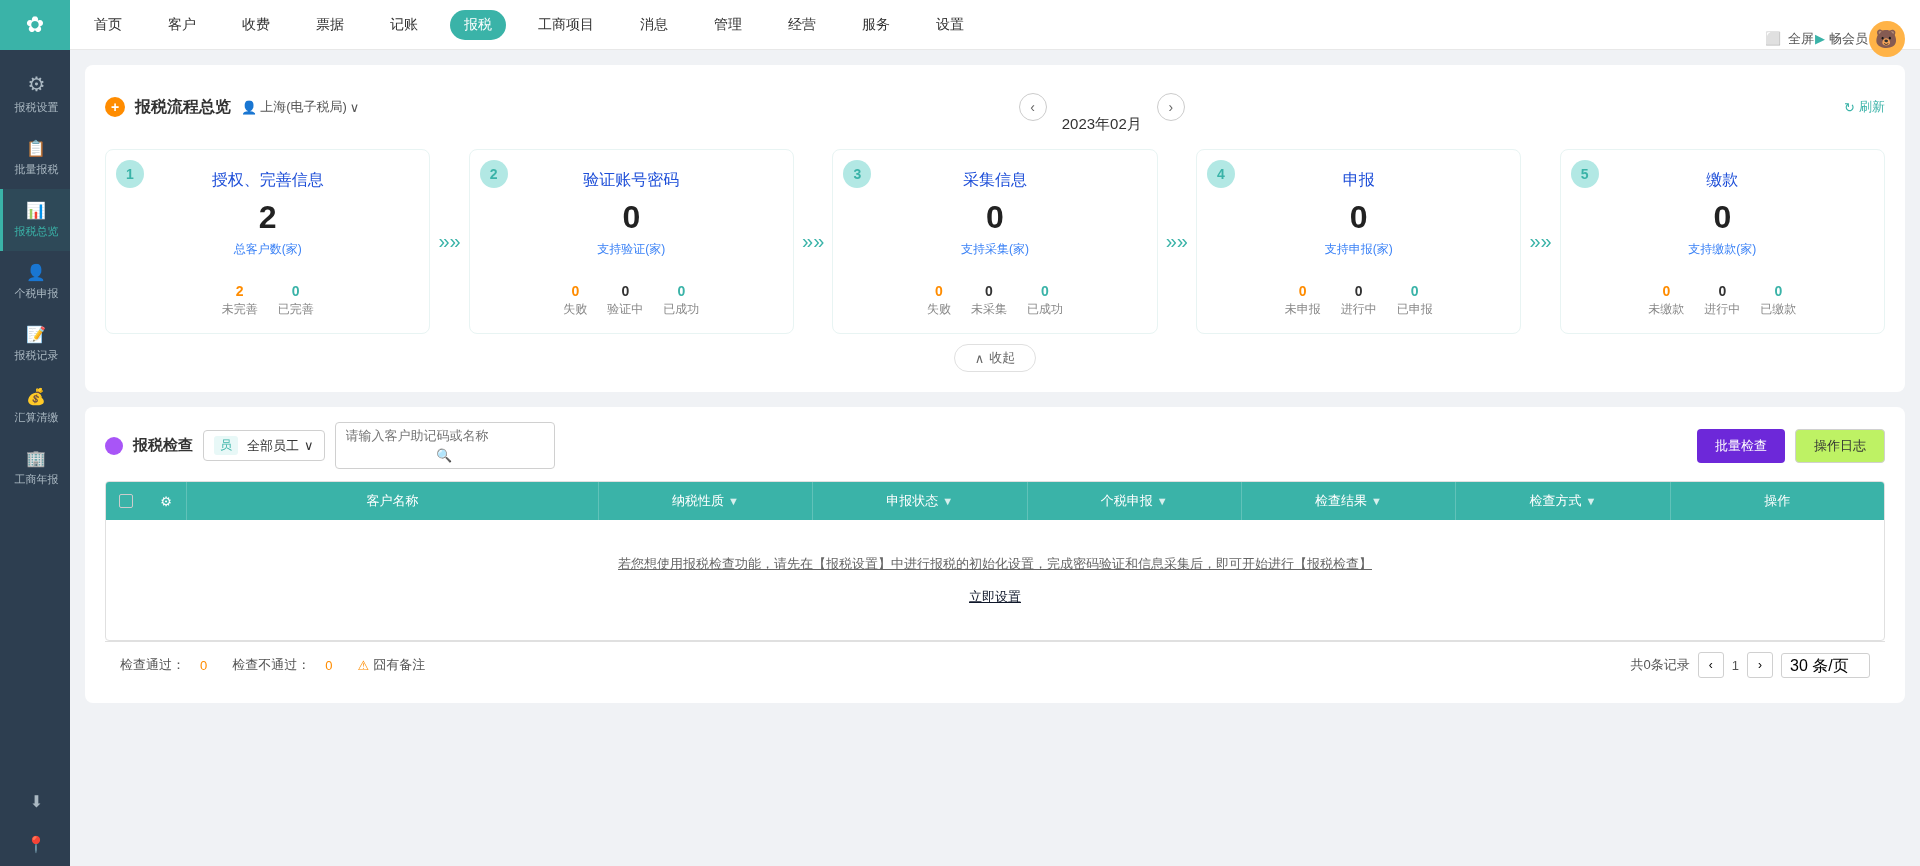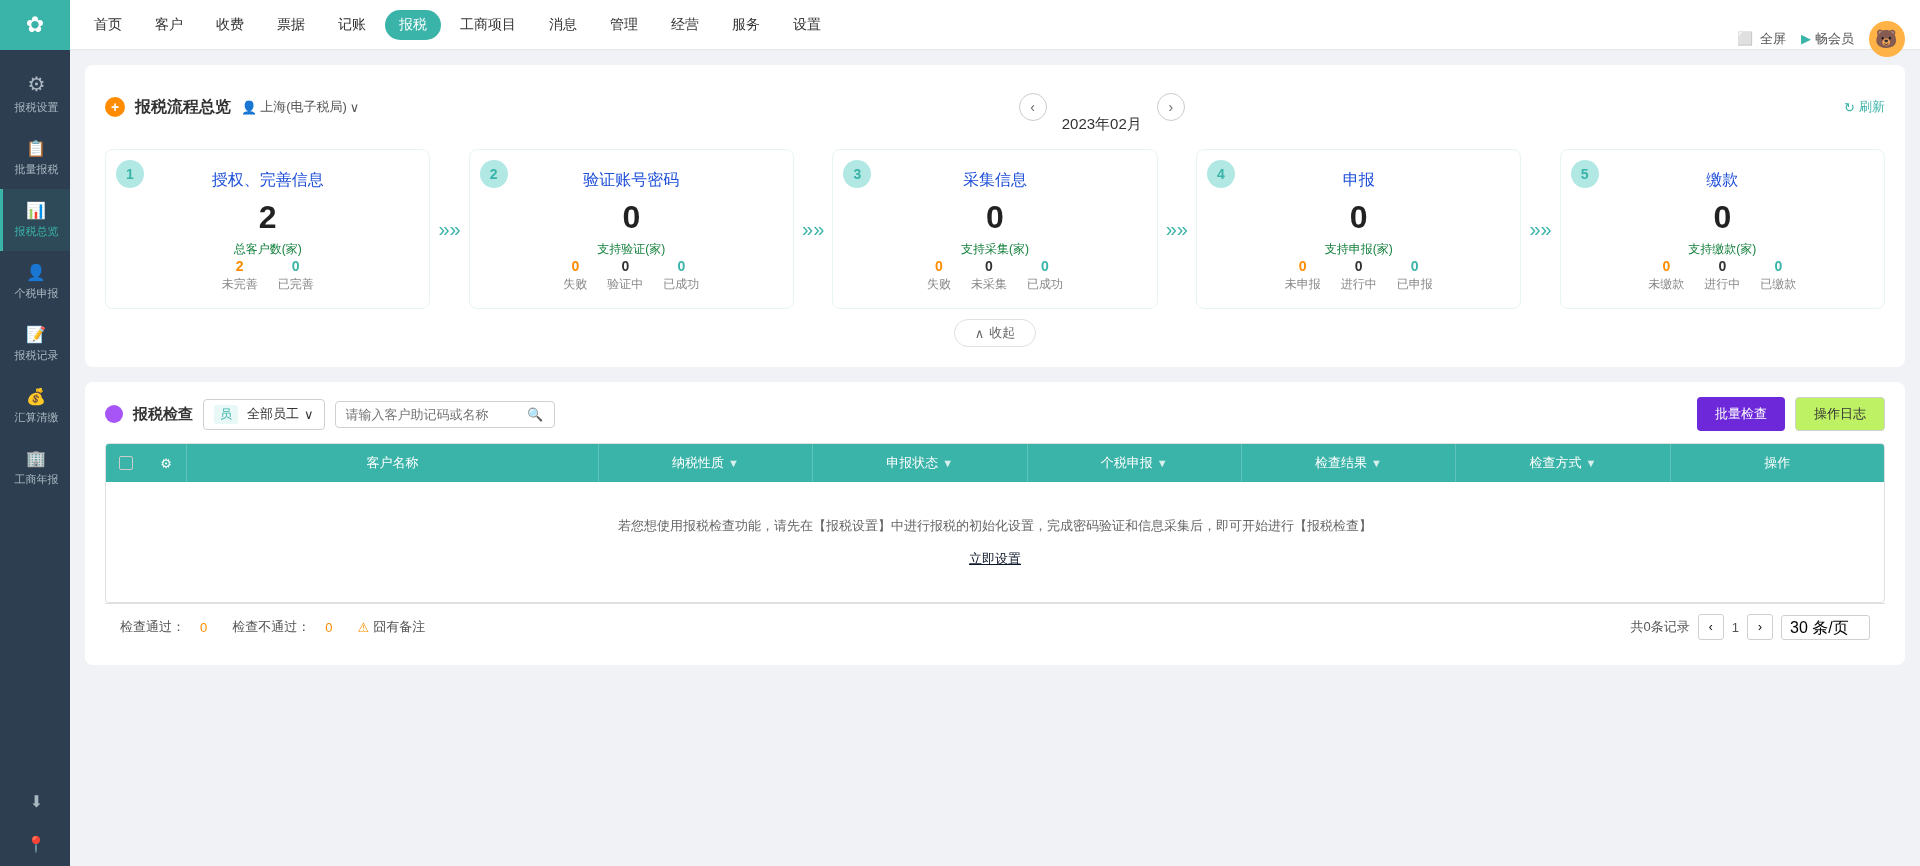--- a/index.html
+++ b/index.html
@@ -25,38 +25,38 @@
       justify-content: center;
       color: #fff;
       font-size: 22px;
       flex-shrink: 0;
     }
     .top-nav-menu {
       display: flex;
       align-items: center;
       flex: 1;
       padding: 0 10px;
-      gap: 5px;
+      gap: 18px;
     }
     .nav-item {
       padding: 6px 14px;
       cursor: pointer;
       color: #333;
       border-radius: 4px;
       font-size: 14px;
     }
     .nav-item.active {
       background: #3ab3a8;
       color: #fff;
       border-radius: 20px;
     }
     .top-nav-right {
       display: flex;
       align-items: center;
-      gap: 15px;
+      gap: 1px;
       padding-right: 15px;
       font-size: 13px;
       color: #555;
       margin-top: 28px;
     }
     .top-nav-right span { cursor: pointer; }
     .vip-btn {
       display: flex;
       align-items: center;
       gap: 4px;
@@ -216,21 +216,21 @@
       border-radius: 50%;
       color: #3ab3a8;
       font-size: 14px;
       font-weight: bold;
       display: flex;
       align-items: center;
       justify-content: center;
     }
     .step-title { font-size: 16px; color: #1d4ed8; margin-bottom: 8px; margin-top: 5px; }
     .step-count { font-size: 32px; font-weight: bold; color: #222; margin: 5px 0; }
-    .step-label { font-size: 12px; color: #15803d; margin-bottom: 0; }
+    .step-label { font-size: 12px; color: #3b82f6; margin-bottom: 25px; }
     .step-sub-row {
       display: flex;
       justify-content: center;
       gap: 20px;
       font-size: 12px;
     }
     .step-sub-item { display: flex; flex-direction: column; align-items: center; gap: 2px; }
     .step-sub-num { font-size: 14px; font-weight: bold; }
     .step-sub-num.orange { color: #ff8c00; }
     .step-sub-num.normal { color: #333; }
@@ -295,23 +295,24 @@
       padding: 1px 6px;
       font-size: 12px;
       margin-right: 4px;
     }
     .search-box {
       border: 1px solid #d0d0d0;
       border-radius: 4px;
       padding: 5px 10px;
       font-size: 13px;
       display: flex;
-      align-items: flex-start;
+      align-items: center;
       gap: 5px;
       min-width: 220px;
+      flex-direction: column;
     }
     .search-box input {
       border: none;
       outline: none;
       font-size: 13px;
       color: #aaa;
       width: 100%;
       background: transparent;
     }
     .batch-check-btn {
@@ -377,20 +378,21 @@
       display: flex;
       align-items: center;
       justify-content: center;
       flex-direction: column;
       gap: 10px;
       padding: 30px;
       color: #666;
       font-size: 13px;
       line-height: 1.8;
       text-align: center;
+      text-decoration: underline;
     }
     .setup-link { color: #0f172a; cursor: pointer; text-decoration: underline; }
     .table-footer {
       border-top: 1px solid #e0e0e0;
       padding: 10px 15px;
       display: flex;
       align-items: center;
       gap: 15px;
       font-size: 13px;
       color: #555;

